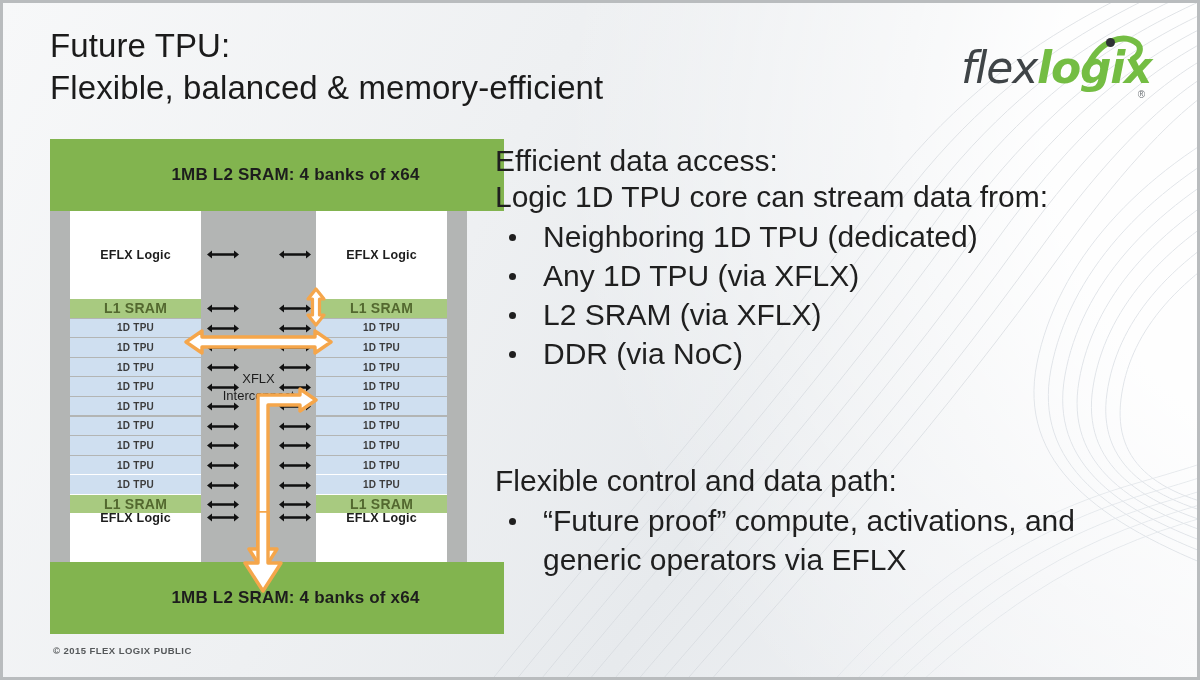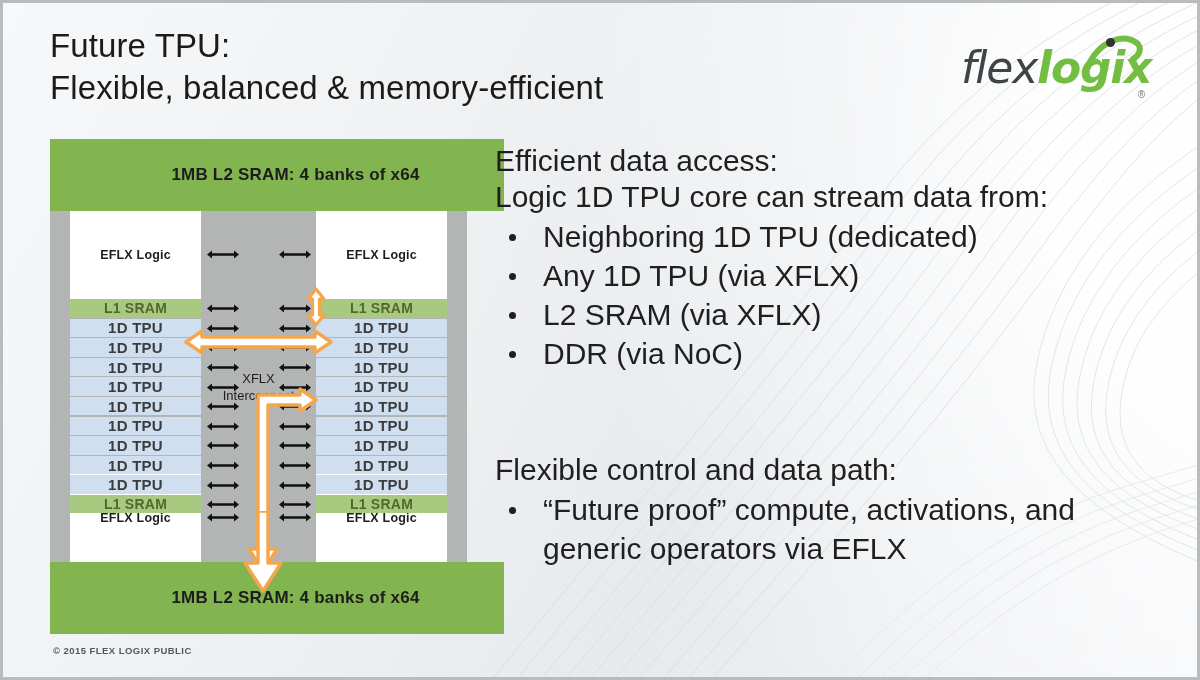--- a/index.html
+++ b/index.html
@@ -74,21 +74,21 @@
     font-size:13px;font-weight:400;color:#1d1d1d;line-height:17px;text-align:center;
   }
 
   
   .rows{position:absolute;top:88px;width:131px;}
   .rows.left{left:20px;}
   .rows.right{left:266px;}
   .row{
     height:18.5px;margin-bottom:1.1px;
     display:flex;align-items:center;justify-content:center;
-    font-size:15px;font-weight:700;color:#3c3c3c;letter-spacing:.25px;
+    font-size:10px;font-weight:700;color:#3c3c3c;letter-spacing:.25px;
   }
   .row.sram{background:#a8ca80;color:#53682f;font-size:14px;}
   .row.tpu{background:#cfdff0;}
 
   
   .darr{position:absolute;width:34px;height:11px;}
   .darr svg{width:34px;height:11px;display:block;}
 
   
   .orange{position:absolute;inset:0;pointer-events:none;}
@@ -97,21 +97,21 @@
   .body-text{position:absolute;left:492px;top:140px;width:660px;color:#1f1f1f;}
   .lead{font-size:30px;line-height:36px;}
   ul.bullets{list-style:none;margin:2px 0 0 0;padding:0;}
   ul.bullets li{
     position:relative;font-size:30px;line-height:39px;padding-left:48px;
   }
   ul.bullets li::before{
     content:"";position:absolute;left:14px;top:17px;
     width:7px;height:7px;border-radius:50%;background:#1f1f1f;
   }
-  .body-text2{position:absolute;left:492px;top:449px;width:680px;color:#1f1f1f;}
+  .body-text2{position:absolute;left:492px;top:460px;width:680px;color:#1f1f1f;}
 
   
   .footer{
     position:absolute;left:50px;bottom:21px;
     font-size:9.5px;font-weight:700;color:#55585a;letter-spacing:.45px;
   }
 </style>
 </head>
 <body>
 

